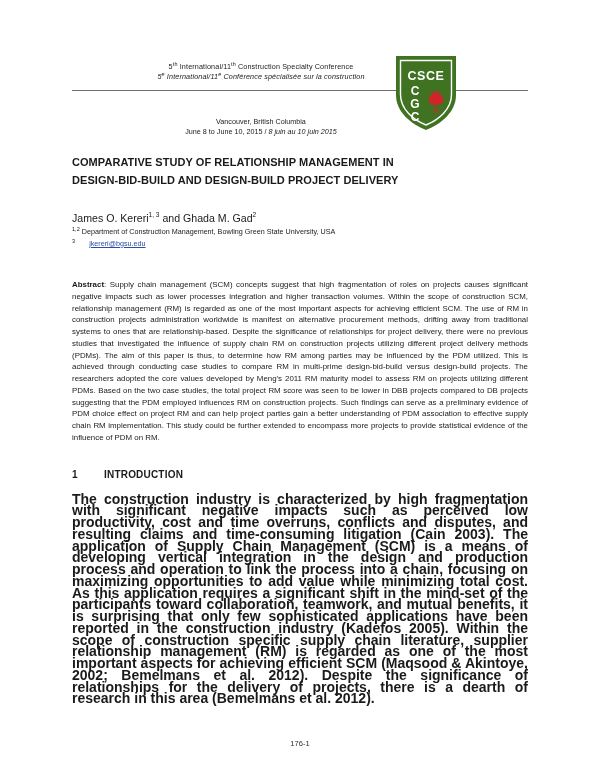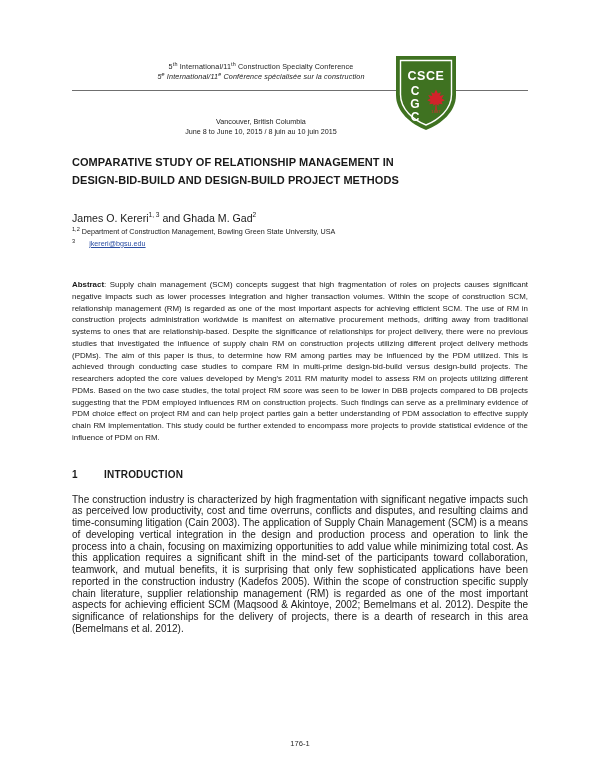--- a/index.html
+++ b/index.html
@@ -66,20 +66,21 @@
   }
   .venue-city {
     font-size: 7.2px;
     line-height: 10px;
   }
   .venue-dates {
     font-size: 7.2px;
     line-height: 10px;
   }
   .venue-dates .fr {
+    font-style: italic;
   }
 
   
   .logo {
     position: absolute;
     top: 55px;
     right: 71px;
     width: 62px;
     height: 76px;
   }
@@ -149,23 +150,24 @@
     font-size: 10px;
     font-weight: bold;
     letter-spacing: 0.02em;
   }
   .section-head .num {
     display: inline-block;
     width: 32px;
   }
   .body-par {
     margin-top: 14px;
-    font-size: 10px;
+    font-size: 14px;
     line-height: 11.75px;
     text-align: justify;
+    font-weight: bold;
   }
   .body-par + .body-par { margin-top: 11px; }
 
   
   .footer {
     position: absolute;
     left: 0;
     right: 0;
     bottom: 28px;
     text-align: center;
@@ -202,21 +204,21 @@
         <g transform="translate(41,45) scale(0.52)">
           <path d="M0,-20 L3.6,-12.5 L9.5,-15 L7,-7.5 L15,-9.5 L11,-3 L17,0.5 L10.5,3.5 L13,8 L5,7 L5.5,11 L0.8,8 L1.6,20 L-1.6,20 L-0.8,8 L-5.5,11 L-5,7 L-13,8 L-10.5,3.5 L-17,0.5 L-11,-3 L-15,-9.5 L-7,-7.5 L-9.5,-15 L-3.6,-12.5 Z" fill="#d2232a"></path>
         </g>
         <text x="41" y="58" fill="#a8402f" font-family="Liberation Sans, sans-serif" font-size="4.2" font-weight="bold" text-anchor="middle">1887</text>
       </svg>
     </div>
   </div>
 
   <h1 class="title">
     <div>COMPARATIVE STUDY OF RELATIONSHIP MANAGEMENT IN</div>
-    <div>DESIGN-BID-BUILD AND DESIGN-BUILD PROJECT METHODS</div>
+    <div>DESIGN-BID-BUILD AND DESIGN-BUILD PROJECT DELIVERY</div>
   </h1>
 
   <div class="authors">
     <div class="author-names"><span>James O. Kereri</span><sup>1, 3</sup><span> and </span><span>Ghada M. Gad</span><sup>2</sup></div>
     <div class="affil"><sup>1,2</sup><span> Department of Construction Management, Bowling Green State University, USA</span></div>
     <div class="email-line"><sup>3</sup> <a class="email" href="#">jkereri@bgsu.edu</a></div>
   </div>
 
   <p class="abstract"><span class="lbl">Abstract</span><span>: </span><span>Supply chain management (SCM) concepts suggest that high fragmentation of roles on projects causes significant negative impacts such as lower processes integration and higher transaction volumes. Within the scope of construction SCM, relationship management (RM) is regarded as one of the most important aspects for achieving efficient SCM. The use of RM in construction projects administration worldwide is manifest on alternative procurement methods, drifting away from traditional systems to ones that are relationship-based. Despite the significance of relationships for project delivery, there were no previous studies that investigated the influence of supply chain RM on construction projects utilizing different project delivery methods (PDMs). The aim of this paper is thus, to determine how RM among parties may be influenced by the PDM utilized. This is achieved through conducting case studies to compare RM in multi-prime design-bid-build versus design-build projects. The researchers adopted the core values developed by Meng's 2011 RM maturity model to assess RM on projects utilizing different PDMs. Based on the two case studies, the total project RM score was seen to be lower in DBB projects compared to DB projects suggesting that the PDM employed influences RM on construction projects. Such findings can serve as a preliminary evidence of PDM choice effect on project RM and can help project parties gain a better understanding of PDM association to effective supply chain RM implementation. This study could be further extended to encompass more projects to provide statistical evidence of the influence of PDM on RM.</span></p>
 

